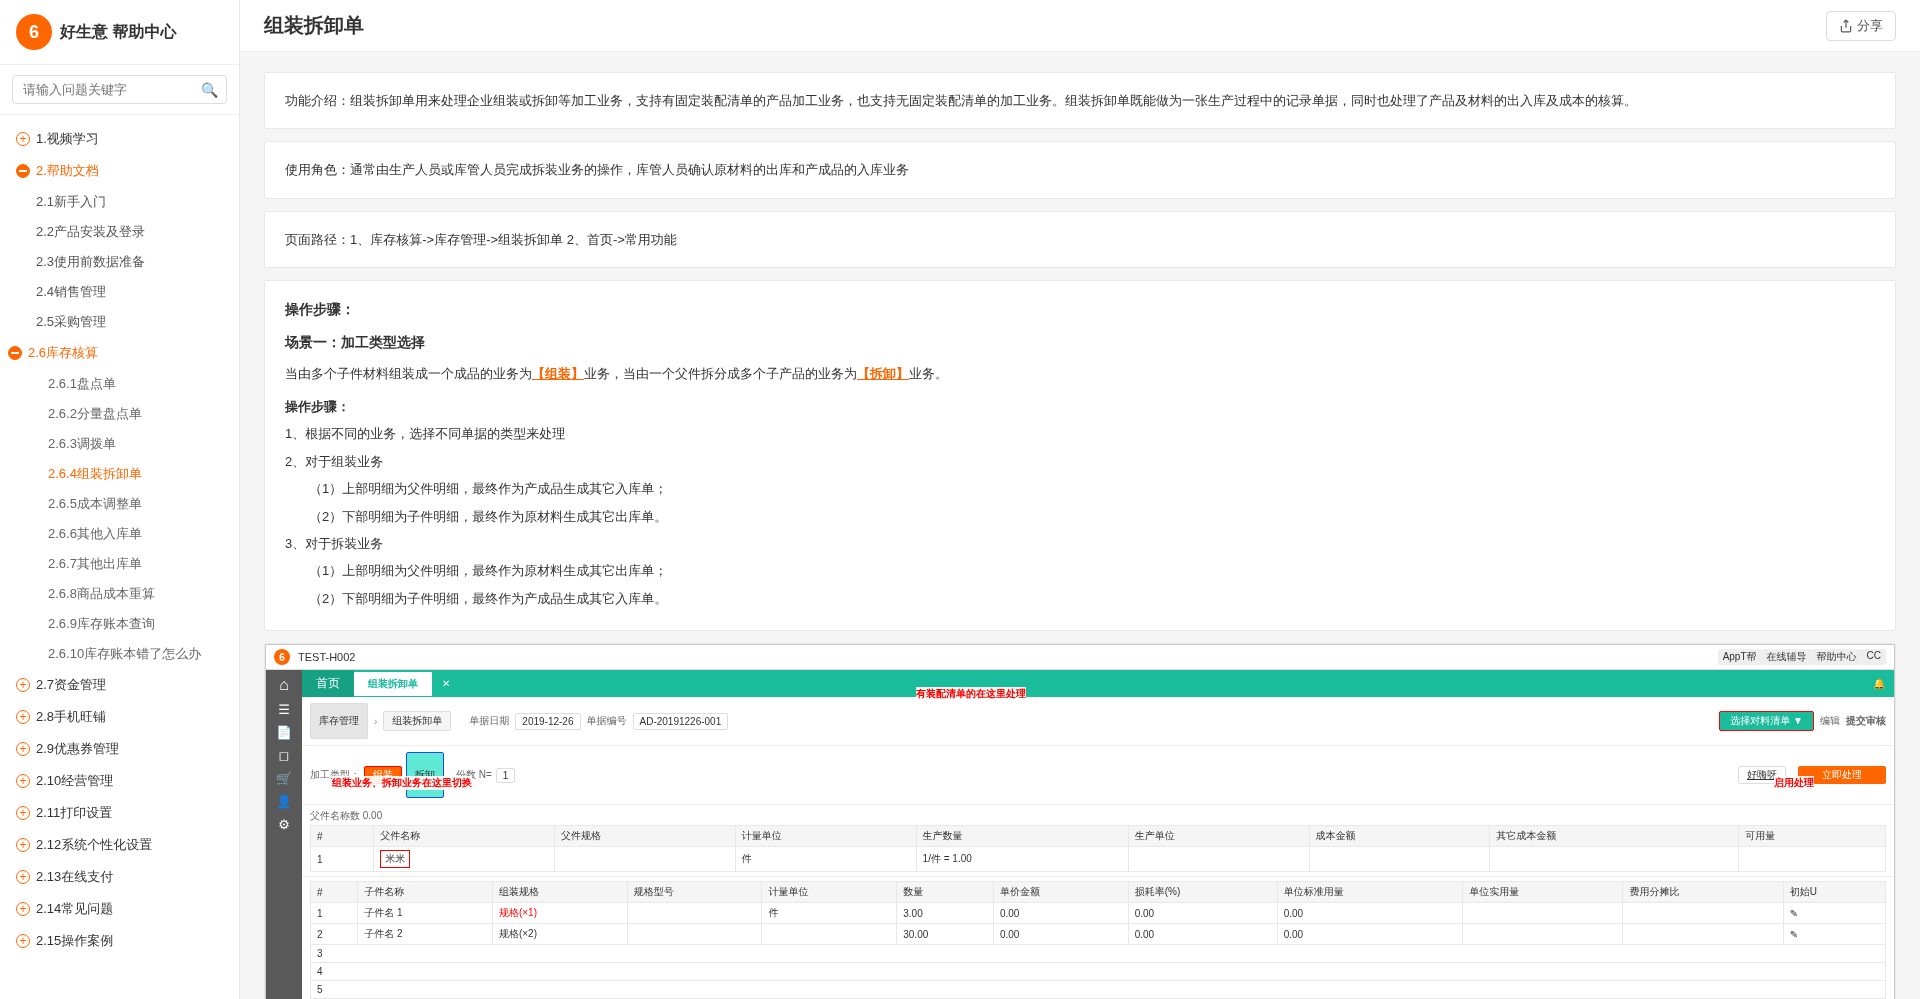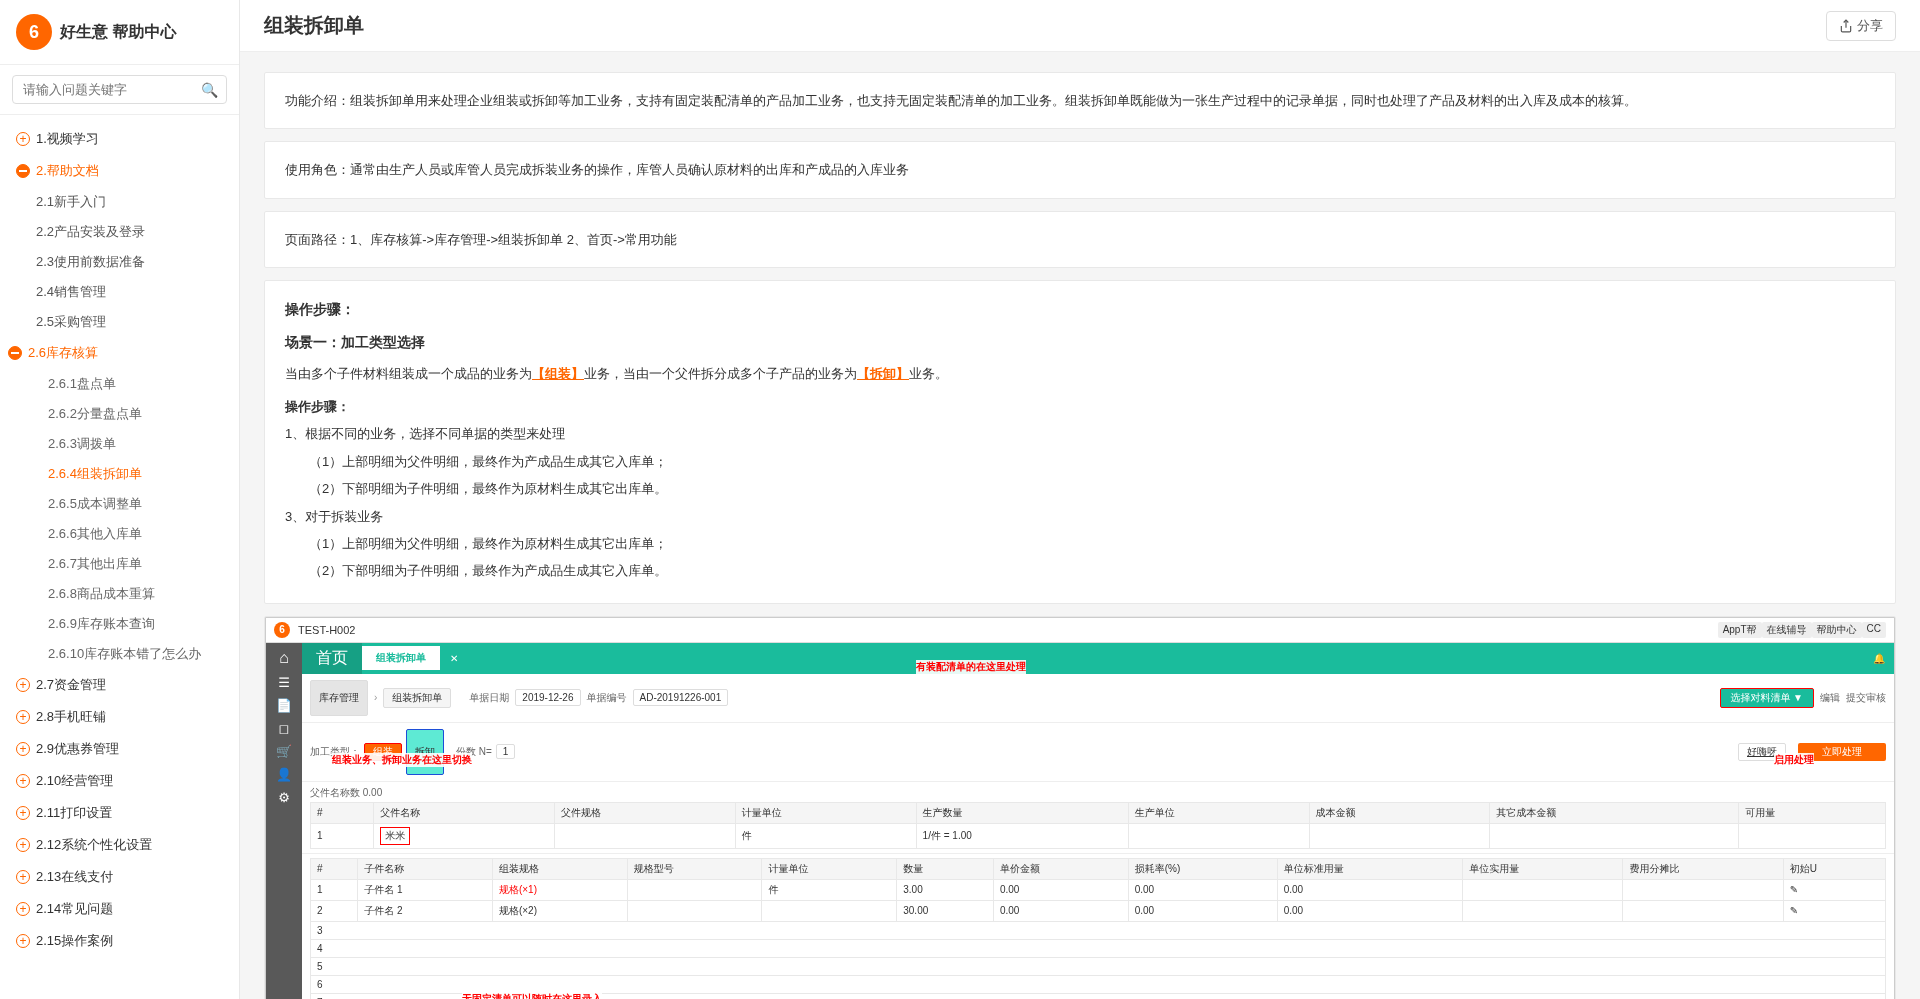--- a/index.html
+++ b/index.html
@@ -365,20 +365,21 @@
 
       <div class="step-title">
         <span>场景一：加工类型选择</span>
       </div>
       <p>
         当由多个子件材料组装成一个成品的业务为<span class="orange-bold underline">【组装】</span>业务，当由一个父件拆分成多个子产品的业务为<span class="orange-bold underline">【拆卸】</span>业务。
       </p>
 
       <div class="step-sub-title">操作步骤：</div>
       <div class="step-item">1、根据不同的业务，选择不同单据的类型来处理</div>
+      <div class="step-item">2、对于组装业务</div>
       <div class="step-item step-sub">（1）上部明细为父件明细，最终作为产成品生成其它入库单；</div>
       <div class="step-item step-sub">（2）下部明细为子件明细，最终作为原材料生成其它出库单。</div>
       <div class="step-item">3、对于拆装业务</div>
       <div class="step-item step-sub">（1）上部明细为父件明细，最终作为原材料生成其它出库单；</div>
       <div class="step-item step-sub">（2）下部明细为子件明细，最终作为产成品生成其它入库单。</div>
     </div>
 
     <div class="screenshot-container">
       <div class="mock-ui" style="position:relative;">
 
@@ -401,39 +402,39 @@
             <div style="color:#fff;font-size:13px;">📄</div>
             <div style="color:#fff;font-size:13px;">◻</div>
             <div style="color:#fff;font-size:13px;">🛒</div>
             <div style="color:#fff;font-size:13px;">👤</div>
             <div style="color:#fff;font-size:13px;">⚙</div>
           </div>
 
           <div style="flex:1;display:flex;flex-direction:column;">
 
             <div style="background:#1abc9c;display:flex;align-items:center;">
-              <div style="background:rgba(0,0,0,0.15);color:#fff;font-size:16px;padding:5px 14px;cursor:pointer;">首页</div>
+              <div style="background:rgba(0,0,0,0.15);color:#fff;font-size:12px;padding:5px 14px;cursor:pointer;">首页</div>
               <div style="background:#fff;color:#1abc9c;font-size:10px;padding:5px 14px;cursor:pointer;font-weight:bold;">组装拆卸单</div>
               <div style="color:#fff;font-size:10px;padding:5px 8px;cursor:pointer;margin-left:2px;">✕</div>
               <div style="margin-left:auto;display:flex;gap:4px;padding:0 8px;">
                 <span style="color:#fff;font-size:10px;">🔔</span>
               </div>
             </div>
 
             <div style="background:#fff;padding:6px 8px;border-bottom:1px solid #eee;display:flex;align-items:center;gap:6px;">
               <span style="background:#e5e5e5;border:1px solid #ddd;border-radius:2px;padding:10px 8px;font-size:10px;cursor:pointer;">库存管理</span>
               <span style="color:#999;font-size:10px;">›</span>
               <span style="background:#f5f5f5;border:1px solid #ddd;border-radius:2px;padding:2px 8px;font-size:10px;cursor:pointer;">组装拆卸单</span>
               <span style="margin-left:12px;font-size:10px;color:#666;">单据日期</span>
               <span style="background:#fff;border:1px solid #ddd;border-radius:2px;padding:2px 6px;font-size:10px;">2019-12-26</span>
               <span style="font-size:10px;color:#666;">单据编号</span>
               <span style="background:#fff;border:1px solid #ddd;border-radius:2px;padding:2px 6px;font-size:10px;">AD-20191226-001</span>
-              <span style="margin-left:auto;background:#1abc9c;color:#fff;border-radius:2px;padding:2px 10px;font-size:10px;cursor:pointer;border:1.5px solid red;font-family:Liberation Serif, serif;">选择对料清单 ▼</span>
+              <span style="margin-left:auto;background:#1abc9c;color:#fff;border-radius:2px;padding:2px 10px;font-size:10px;cursor:pointer;border:1.5px solid red;">选择对料清单 ▼</span>
               <span style="font-size:10px;color:#666;">编辑</span>
-              <span style="font-size:10px;color:#666;">提交审核</span>
+              <span style="font-size:10px;color:#666;font-weight:bold;">提交审核</span>
 
               <div style="position:absolute;left:650px;top:42px;color:red;font-size:10px;font-weight:bold;background:rgba(255,255,255,0.9);z-index:10;white-space:nowrap;">有装配清单的在这里处理</div>
             </div>
 
             <div style="background:#fff;padding:6px 8px;border-bottom:1px solid #eee;display:flex;align-items:center;gap:12px;position:relative;">
               <div style="display:flex;align-items:center;gap:4px;">
                 <span style="font-size:10px;color:#666;">加工类型：</span>
                 <span style="background:#f60;color:#fff;border-radius:2px;padding:1px 8px;font-size:10px;border:1.5px solid red;cursor:pointer;">组装</span>
                 <span style="background:#5eead4;border:1px solid #1d4ed8;border-radius:2px;padding:15px 8px;font-size:10px;cursor:pointer;">拆卸</span>
               </div>

